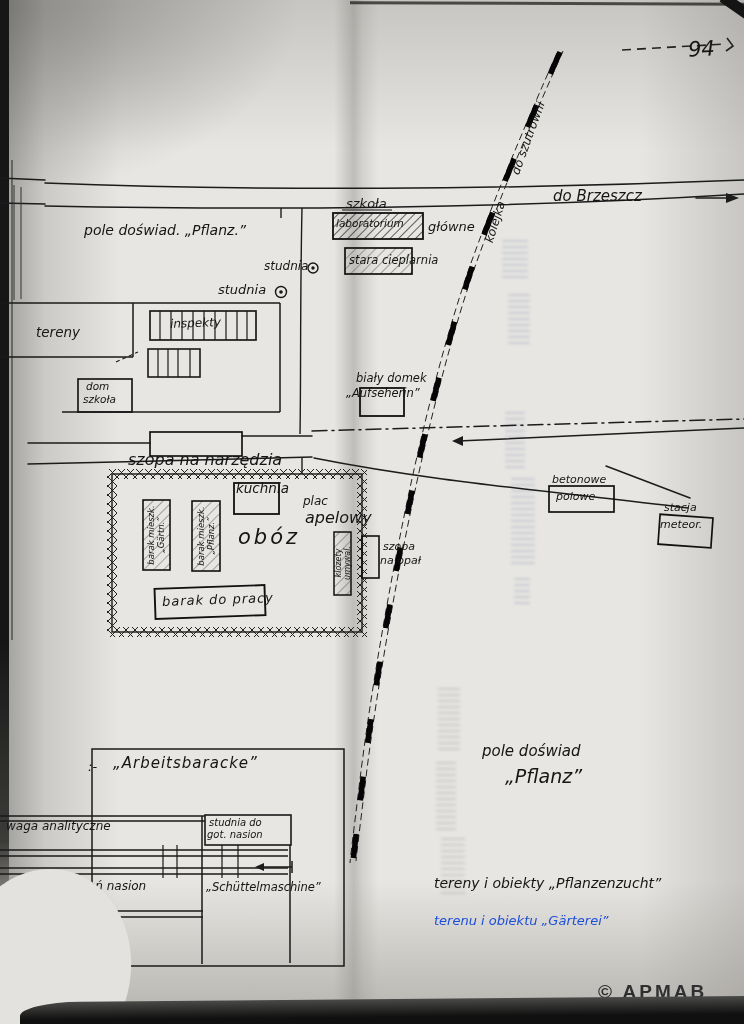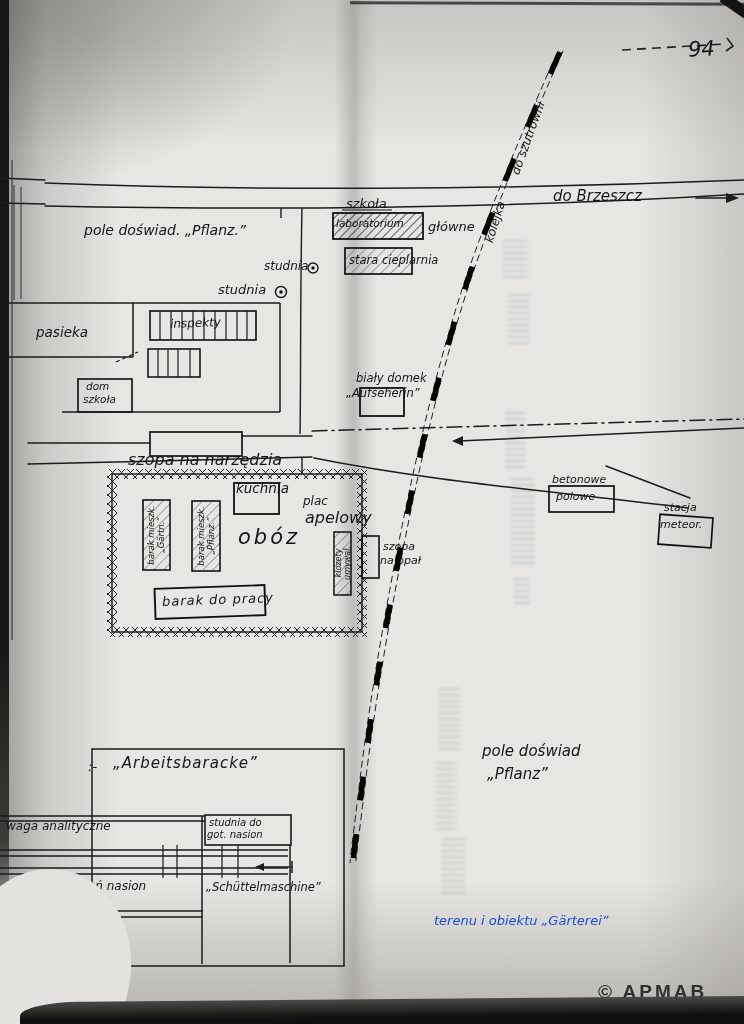--- a/index.html
+++ b/index.html
@@ -171,21 +171,21 @@
   <span class="lbl" style="left:346px;top:197px;font-size:13px">szkoła</span>
   <span class="lbl" style="left:336px;top:218px;font-size:10.5px">laboratorium</span>
   <span class="lbl" style="left:428px;top:220px;font-size:13px">główne</span>
   <span class="lbl" style="left:349px;top:254px;font-size:11.5px">stara cieplarnia</span>
 
   <span class="lbl" style="left:84px;top:223px;font-size:14px">pole doświad. „Pflanz.”</span>
 
   <span class="lbl" style="left:264px;top:260px;font-size:12px">studnia</span>
   <span class="lbl" style="left:218px;top:283px;font-size:13px">studnia</span>
 
-  <span class="lbl" style="left:36px;top:325px;font-size:13.5px">pasieka</span>
+  <span class="lbl" style="left:36px;top:325px;font-size:13.5px">tereny</span>
   <span class="lbl" style="left:170px;top:317px;font-size:12px;transform:rotate(-2deg)">inspekty</span>
 
   <span class="lbl" style="left:86px;top:381px;font-size:10.5px">dom</span>
   <span class="lbl" style="left:83px;top:394px;font-size:10.5px">szkoła</span>
 
   <span class="lbl" style="left:356px;top:372px;font-size:11.5px">biały domek</span>
   <span class="lbl" style="left:346px;top:387px;font-size:11.5px">„Aufseherin”</span>
 
   <span class="lbl" style="left:128px;top:452px;font-size:16px">szopa na narzędzia</span>
 
@@ -214,29 +214,30 @@
 
   <span class="lbl" style="left:383px;top:541px;font-size:11px">szopa</span>
   <span class="lbl" style="left:380px;top:555px;font-size:11px">na opał</span>
 
   <span class="lbl" style="left:552px;top:474px;font-size:11px">betonowe</span>
   <span class="lbl" style="left:556px;top:491px;font-size:11px">polowe</span>
   <span class="lbl" style="left:664px;top:502px;font-size:11px">stacja</span>
   <span class="lbl" style="left:660px;top:519px;font-size:11px">meteor.</span>
 
   <span class="lbl" style="left:482px;top:744px;font-size:15px">pole doświad</span>
-  <span class="lbl" style="left:487px;top:767px;font-size:15px">„Pflanz”</span>
+  <span class="lbl" style="left:505px;top:767px;font-size:19px">„Pflanz”</span>
 
   <span class="lbl" style="left:88px;top:760px;font-size:13px">:-</span>
   <span class="lbl" style="left:113px;top:756px;font-size:15px;letter-spacing:1px">„Arbeitsbaracke”</span>
   <span class="lbl" style="left:6px;top:820px;font-size:12px">waga analityczne</span>
   <span class="lbl" style="left:209px;top:818px;font-size:10px">studnia do</span>
   <span class="lbl" style="left:207px;top:830px;font-size:10px">got. nasion</span>
   <span class="lbl" style="left:2px;top:880px;font-size:12px">stoły do obliczań nasion</span>
   <span class="lbl" style="left:206px;top:881px;font-size:11.5px">„Schüttelmaschine”</span>
 
+  <span class="lbl" style="left:434px;top:876px;font-size:14px">tereny i obiekty „Pflanzenzucht”</span>
   <span class="lbl" style="left:434px;top:914px;font-size:13px;color:#1d4ed8">terenu i obiektu „Gärterei”</span>
 
   <div class="shade page-curl"></div>
   <span class="credit" style="left:598px;top:981px;font-size:19px">© APMAB</span>
   <div class="shade gutter"></div>
 
 </div>
 
 </body></html>

